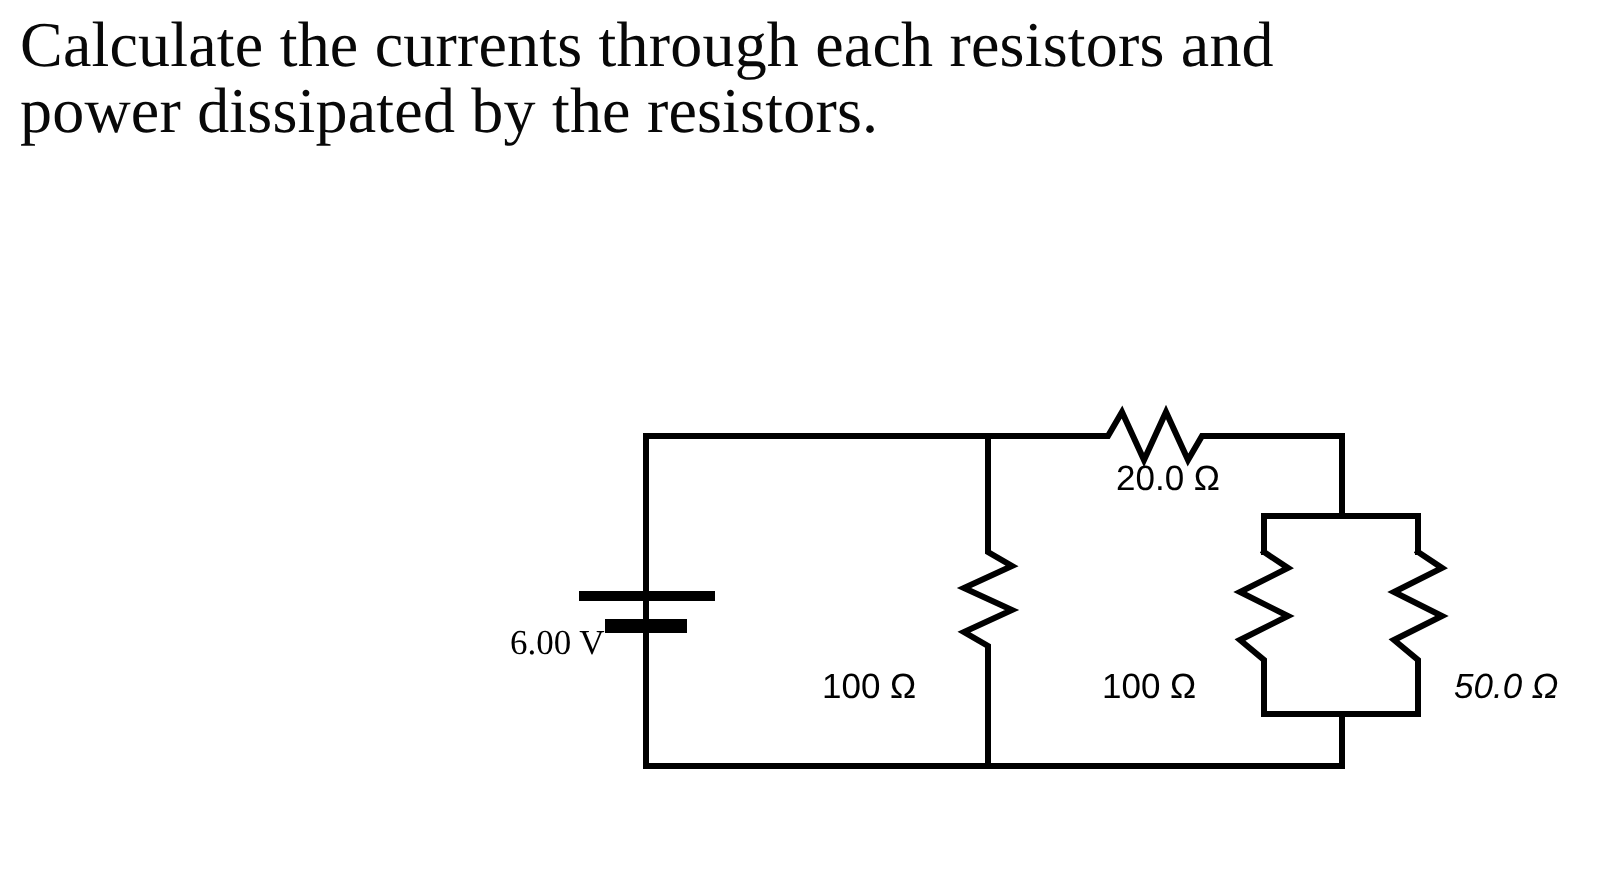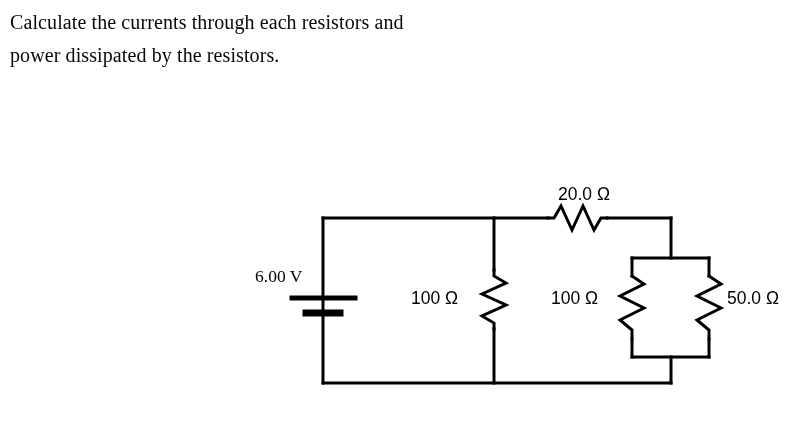--- a/index.html
+++ b/index.html
@@ -15,21 +15,21 @@
     font-family: "Liberation Serif", serif;
     color: #000000;
   }
 
   .problem-statement {
     position: absolute;
     left: 10px;
     top: 6px;
     width: 780px;
     font-family: "Liberation Serif", serif;
-    font-size: 20px;
+    font-size: 32px;
     line-height: 33px;
     color: #080808;
     letter-spacing: 0.1px;
     white-space: pre-line;
   }
 
   .circuit-stage {
     position: absolute;
     left: 0;
     top: 0;
@@ -43,26 +43,27 @@
     display: block;
   }
 
   .label {
     position: absolute;
     font-family: "Liberation Sans", sans-serif;
     font-size: 17.5px;
     line-height: 19px;
     color: #000000;
     white-space: nowrap;
+    margin-top: 45px;
   }
   .label-source     { left: 255px; top: 267px; font-family: Liberation Serif, serif; }
   .label-r20        { left: 558px; top: 185px; }
   .label-r100-mid   { left: 411px; top: 289px; }
   .label-r100-par   { left: 551px; top: 289px; }
-  .label-r50        { left: 727px; top: 289px; }
+  .label-r50        { left: 727px; top: 289px; font-style: italic; }
 </style>
 </head>
 <body>
 
 <div class="problem-statement">Calculate the currents through each resistors and
 power dissipated by the resistors.</div>
 
 <div class="circuit-stage">
 
   <svg class="circuit-svg" width="804" height="438" viewBox="0 0 804 438">

